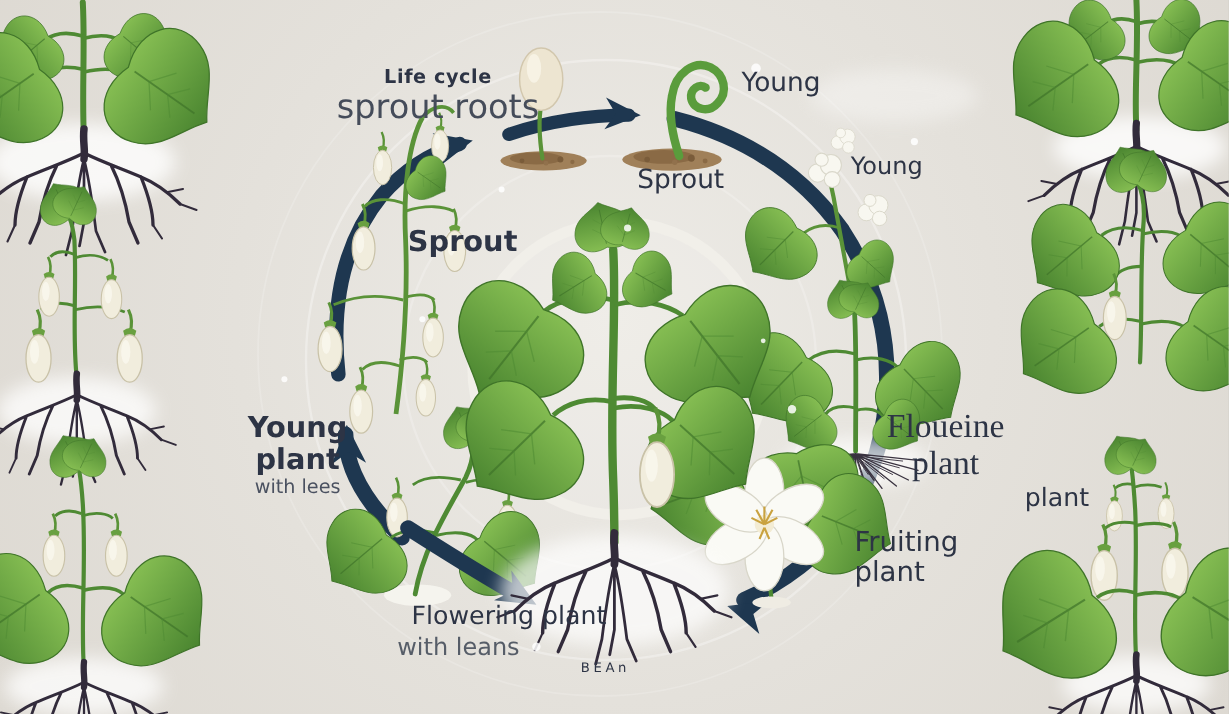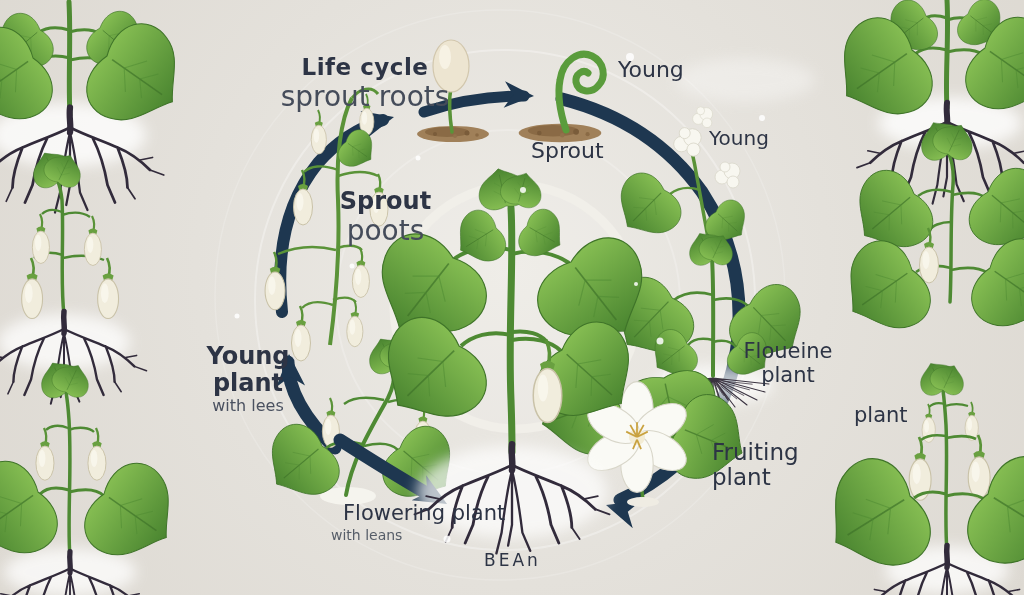--- a/index.html
+++ b/index.html
@@ -4,36 +4,36 @@
 <style>
   html,body{margin:0;padding:0;background:#cfccc6;}
   .canvas{
     position:relative;width:1024px;height:595px;overflow:hidden;
     background:radial-gradient(circle at 50% 45%, #edebe6 0%, #e4e1db 52%, #ddd9d2 100%);
     font-family:"DejaVu Sans","Liberation Sans",sans-serif;
   }
   svg{position:absolute;left:0;top:0;}
   .label{position:absolute;color:#2d3445;line-height:1.12;white-space:nowrap;}
   .center{text-align:center;}
-  .l-big{font-size:23px;font-weight:bold;letter-spacing:.5px;}
+  .l-big{font-size:16px;font-weight:bold;letter-spacing:.5px;}
   .l-med{font-size:22px;}
   .l-sub{font-size:28px;color:#454c5a;}
   .l-sub2{font-size:16px;color:#4a5160;}
   #lbl-lifecycle{left:250px;top:55px;width:230px;}
   #lbl-young-top{left:618px;top:58px;}
   #lbl-sprout-top{left:531px;top:139px;}
   #lbl-young-right{left:709px;top:127px;font-size:20px;}
   #lbl-sproutroots{left:313px;top:188px;width:145px;}
   #lbl-sproutroots .l1{font-size:24px;font-weight:bold;}
   #lbl-youngplant{left:178px;top:343px;width:140px;}
   #lbl-youngplant .l1{font-size:24px;font-weight:bold;}
   #lbl-flowering1{left:297px;top:502px;font-size:21px;margin-left:46px;}
-  #lbl-flowering2{left:331px;top:528px;font-size:14px;color:#565d68;}
-  #lbl-bean{left:484px;top:551px;font-size:17px;letter-spacing:3px;}
-  #lbl-floueine{left:730px;top:340px;width:116px;font-size:21px;}
+  #lbl-flowering2{left:331px;top:528px;font-size:20px;color:#565d68;}
+  #lbl-bean{left:484px;top:551px;font-size:11px;letter-spacing:3px;}
+  #lbl-floueine{left:730px;top:340px;width:116px;font-size:28px;font-family:Liberation Serif, serif;}
   #lbl-fruiting{left:712px;top:440px;font-size:23px;font-weight:normal;line-height:1.1;}
   #lbl-plantright{left:854px;top:404px;font-size:21px;}
 </style>
 </head>
 <body>
 
 <div class="canvas">
 
 <svg width="1024" height="595" viewBox="0 0 1024 595">
   <defs>
@@ -311,21 +311,20 @@
 </div>
 
 <div class="label l-med" id="lbl-young-top">Young</div>
 
 <div class="label l-med" id="lbl-sprout-top">Sprout</div>
 
 <div class="label" id="lbl-young-right">Young</div>
 
 <div class="label center" id="lbl-sproutroots">
   <div class="l1">Sprout</div>
-  <div class="l-sub">poots</div>
 </div>
 
 <div class="label center" id="lbl-youngplant">
   <div class="l1">Young</div>
   <div class="l1">plant</div>
   <div class="l-sub2">with lees</div>
 </div>
 
 <div class="label" id="lbl-flowering1">Flowering plant</div>
 <div class="label" id="lbl-flowering2">with leans</div>

